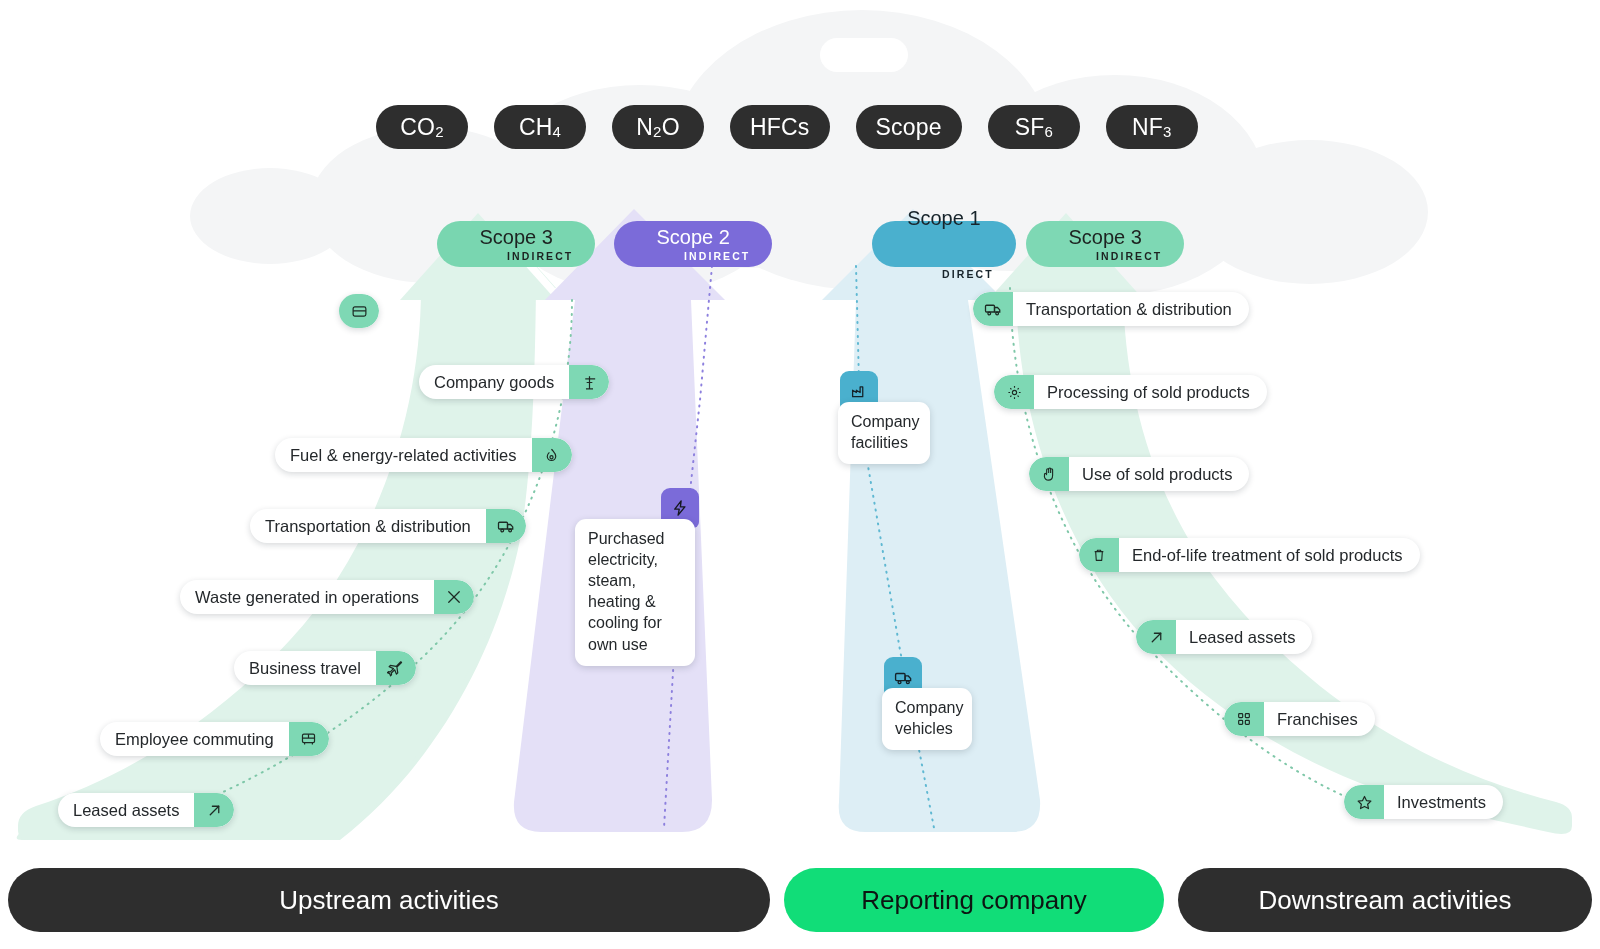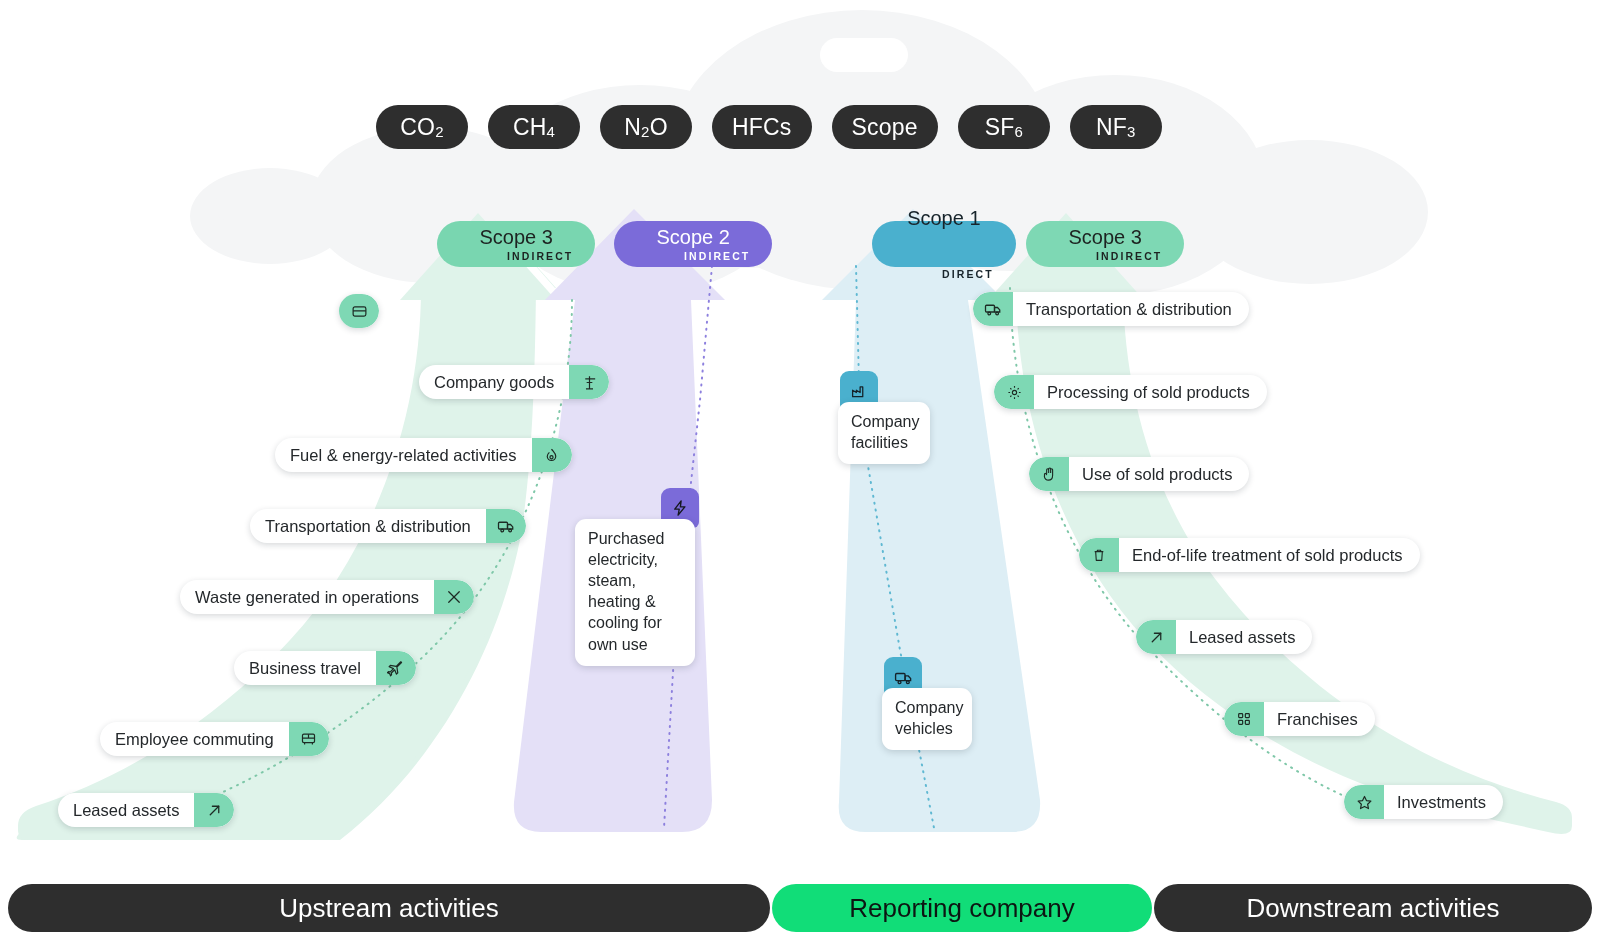--- a/index.html
+++ b/index.html
@@ -11,21 +11,21 @@
     overflow:hidden;
   }
   #stage { position:absolute; left:0; top:0; width:1600px; height:949px; }
 
   
   #bg { position:absolute; left:0; top:0; width:1600px; height:949px; }
 
   
   .gas-row {
     position:absolute; left:376px; top:105px;
-    display:flex; gap:20px; align-items:center;
+    display:flex; gap:26px; align-items:center;
   }
   .gas-pill {
     background:#2e2e2e; color:#fff;
     border-radius:22px;
     height:44px; min-width:92px;
     display:flex; align-items:center; justify-content:center;
     font-size:23px; letter-spacing:.2px;
     padding:0 20px;
     white-space:nowrap;
   }
@@ -90,22 +90,22 @@
     font-size:16px; color:#24282b;
     line-height:1.32;
     padding:9px 13px 11px 13px;
   }
   .badge-teal   { background:#4ab0ce; }
   .badge-purple { background:#7b6bd9; }
 
   
   .bottom-bars {
     position:absolute; left:8px; top:868px;
-    width:1584px; height:48px;
-    display:flex; gap:2px;margin-top:16px;
+    width:1584px; height:64px;
+    display:flex; gap:14px;
   }
   .bar {
     border-radius:32px;
     display:flex; align-items:center; justify-content:center;
     font-size:26px;
   }
   .bar-dark  { background:#2e2e2e; color:#ffffff; }
   .bar-green { background:#11dd78; color:#0d1512; }
   #bar-up   { flex:0 0 762px; }
   #bar-rep  { flex:0 0 380px; }

